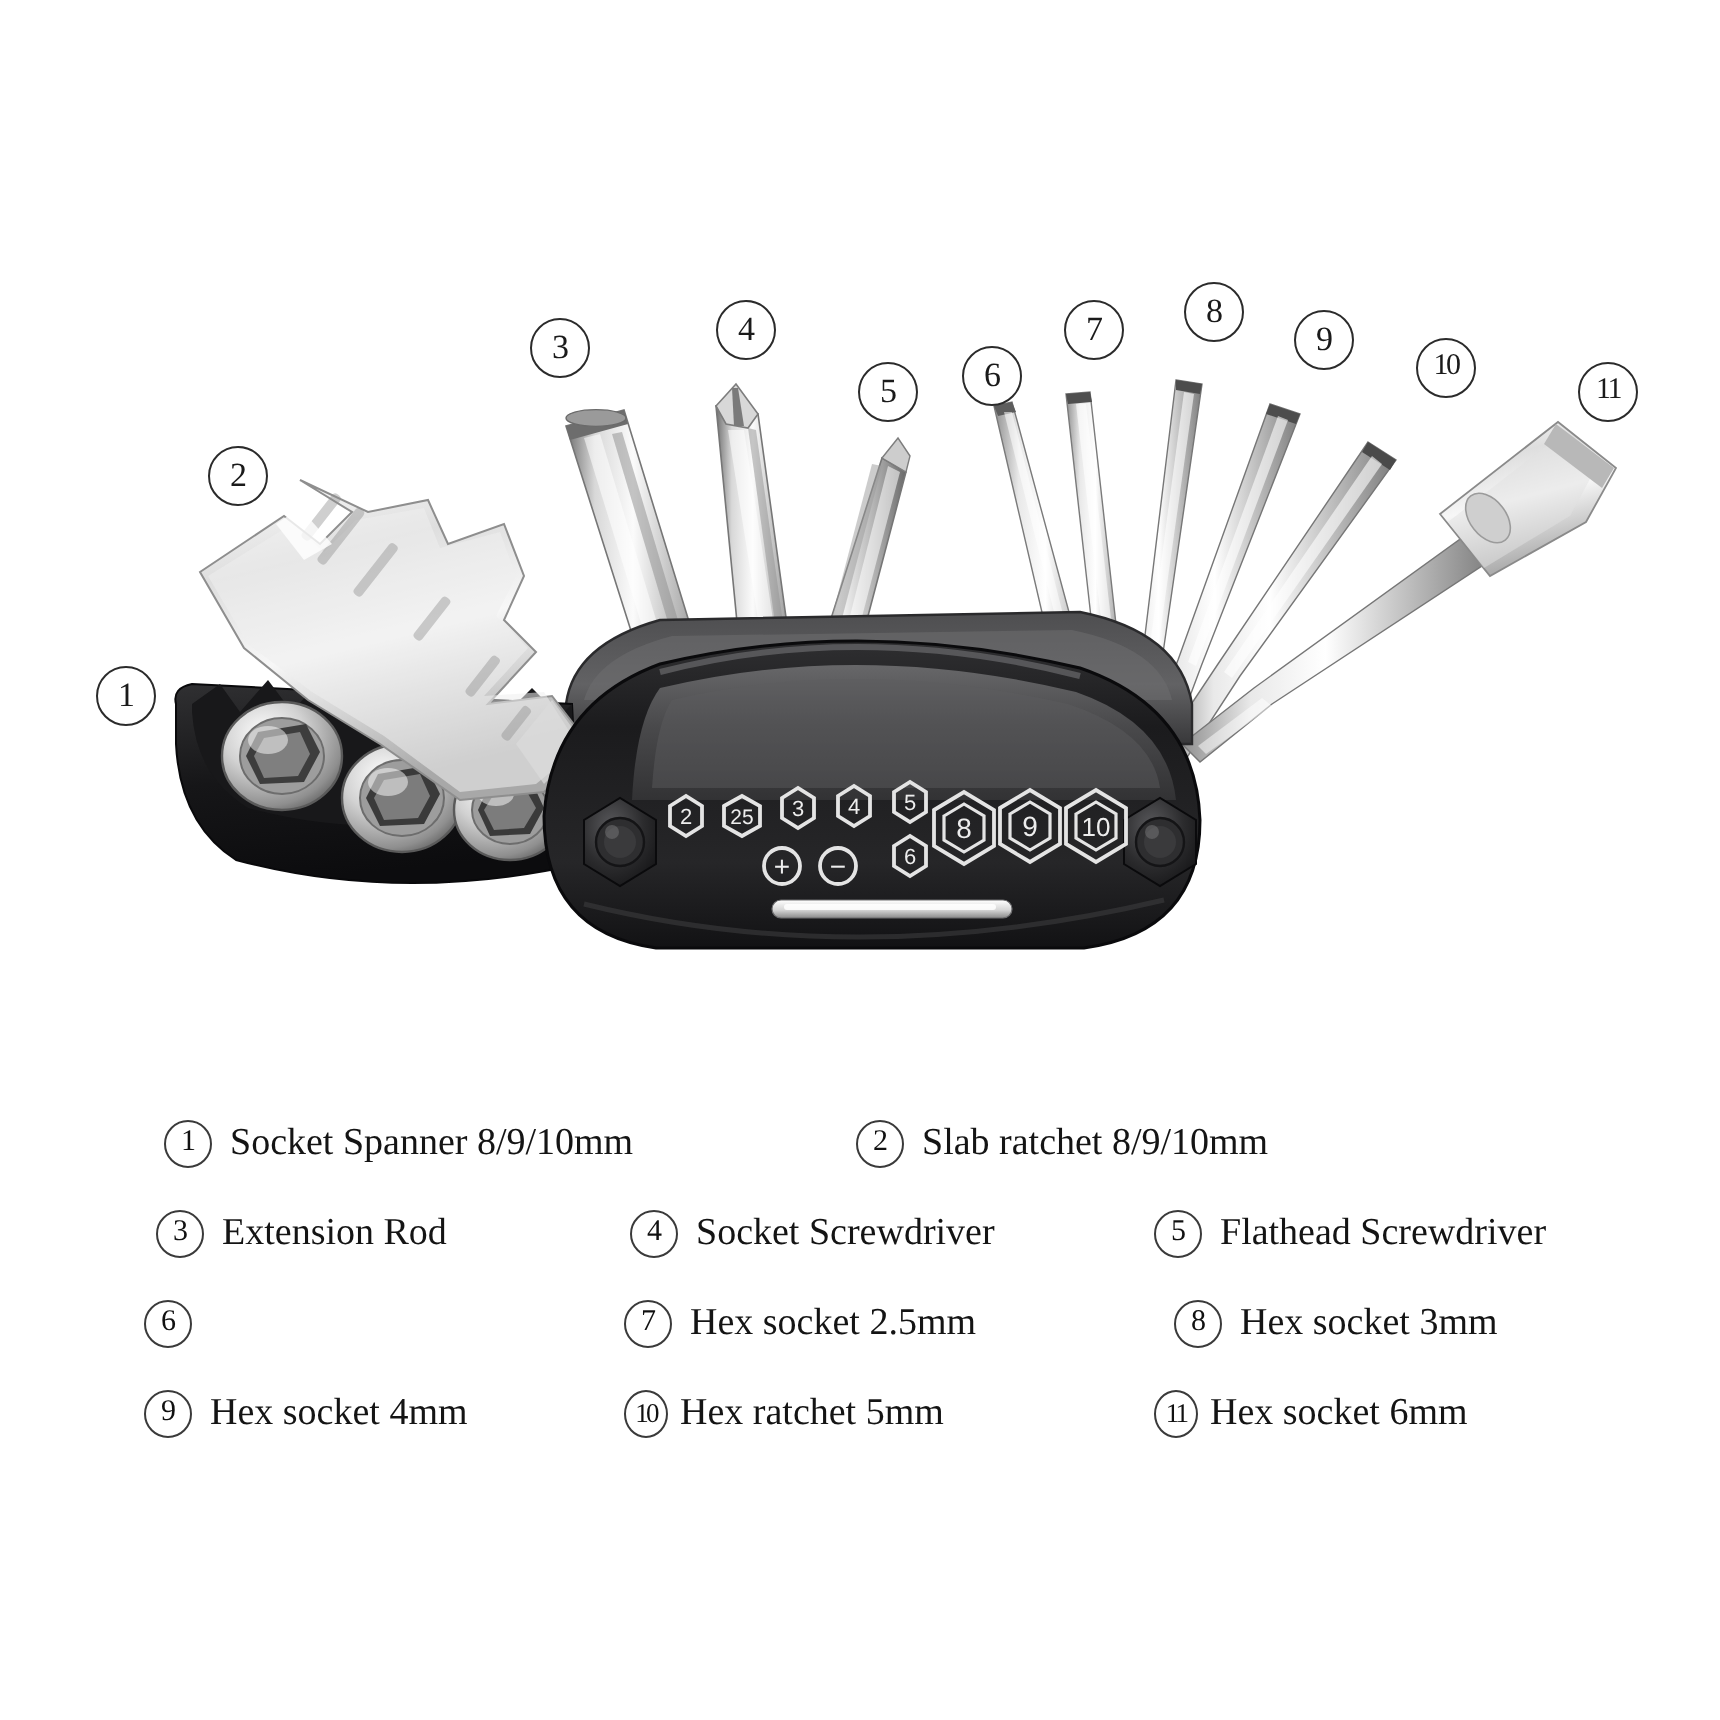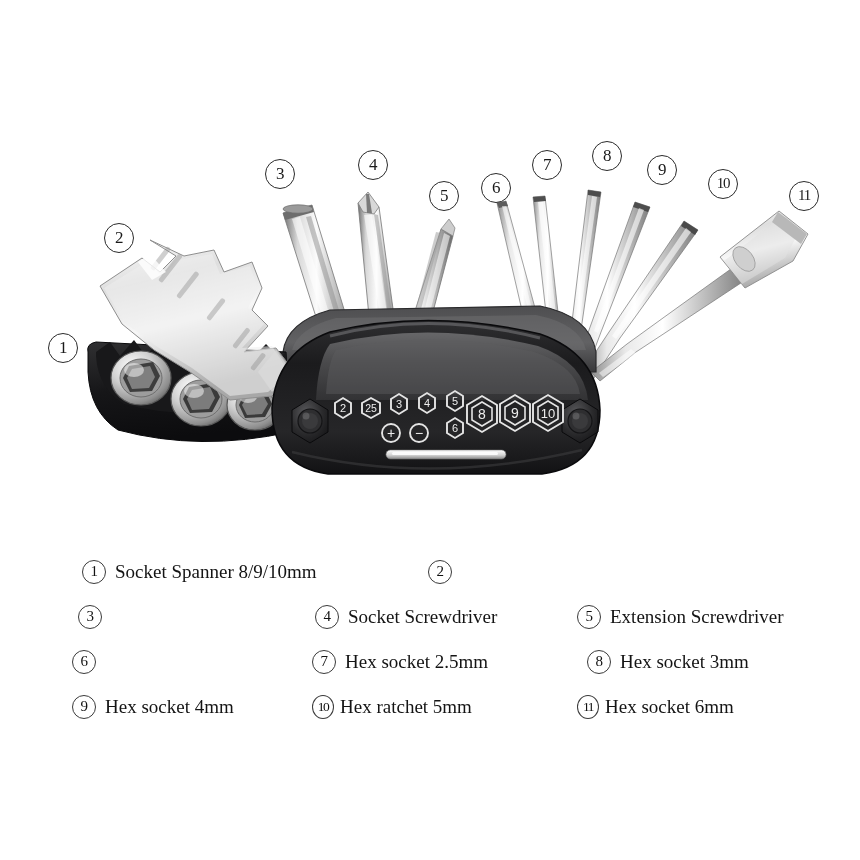--- a/index.html
+++ b/index.html
@@ -377,34 +377,36 @@
 
   <div id="legend">
 
     <div class="legend-row">
       <div class="legend-item" style="left:22px;">
         <span class="legend-num">1</span>
         <span class="legend-label">Socket Spanner 8/9/10mm</span>
       </div>
       <div class="legend-item" style="left:368px;">
         <span class="legend-num">2</span>
+        <span class="legend-label">Slab ratchet 8/9/10mm</span>
       </div>
     </div>
 
     <div class="legend-row">
       <div class="legend-item" style="left:18px;">
         <span class="legend-num">3</span>
+        <span class="legend-label">Extension Rod</span>
       </div>
       <div class="legend-item" style="left:255px;">
         <span class="legend-num">4</span>
         <span class="legend-label">Socket Screwdriver</span>
       </div>
       <div class="legend-item" style="left:517px;">
         <span class="legend-num">5</span>
-        <span class="legend-label">Extension Screwdriver</span>
+        <span class="legend-label">Flathead Screwdriver</span>
       </div>
     </div>
 
     <div class="legend-row">
       <div class="legend-item" style="left:12px;">
         <span class="legend-num">6</span>
       </div>
       <div class="legend-item" style="left:252px;">
         <span class="legend-num">7</span>
         <span class="legend-label">Hex socket 2.5mm</span>

